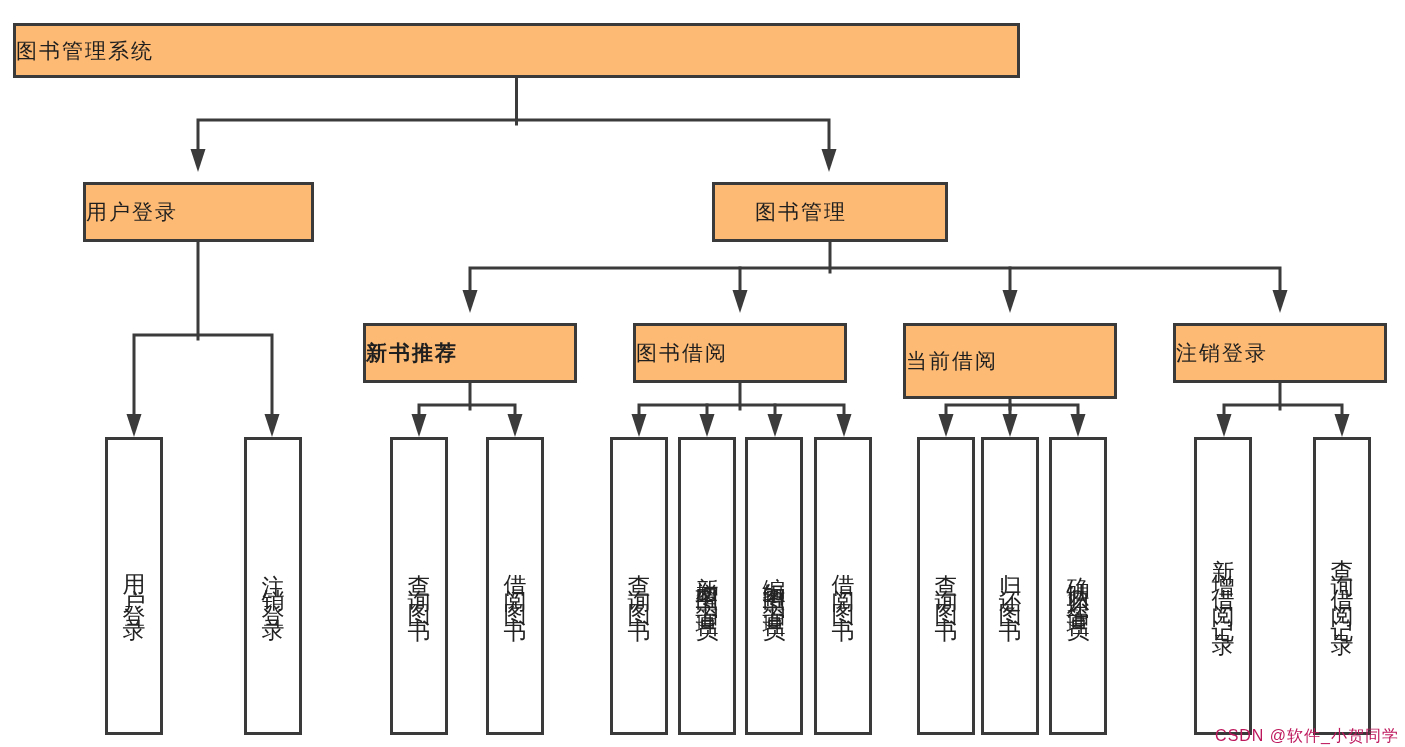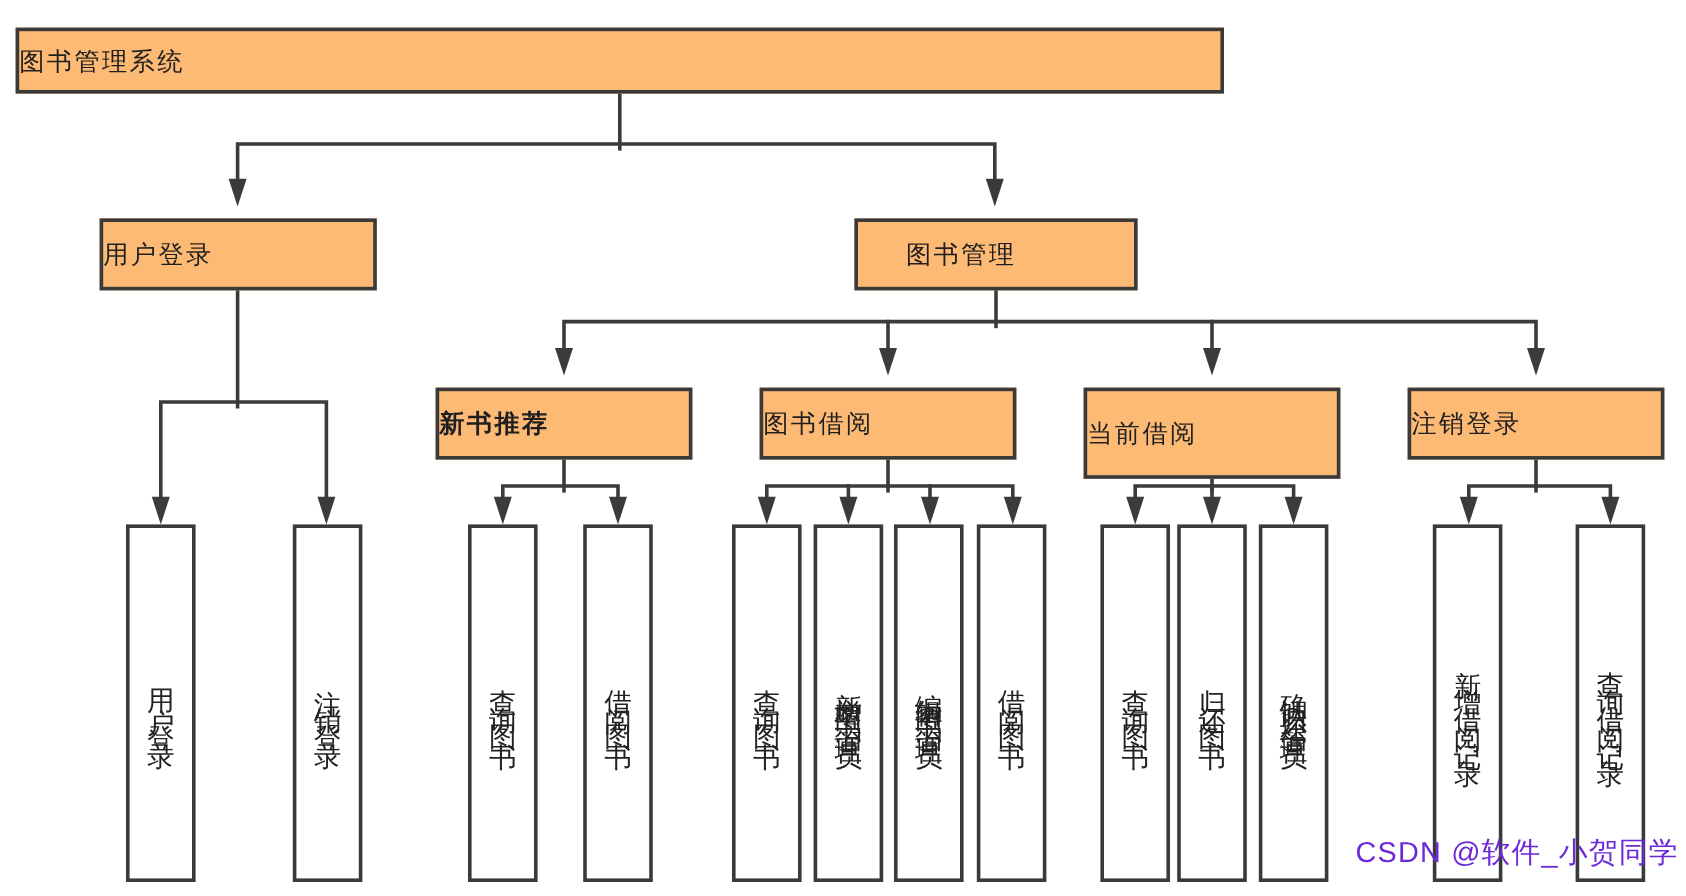--- a/index.html
+++ b/index.html
@@ -55,23 +55,23 @@
     letter-spacing: 15px;
     color: #222222;
     line-height: 1;
   }
   .leaf.tight .vtext {
     letter-spacing: 6px;
   }
   .watermark {
     position: absolute;
     right: 6px;
-    bottom: 21px;
-    font-size: 24px;
-    color: #6d28d9;
+    bottom: 0;
+    font-size: 16px;
+    color: #be185d;
     letter-spacing: 1px;
     z-index: 3;
   }
 </style>
 </head>
 <body>
 
 <div class="canvas">
 
   <svg class="connectors" width="1405" height="747" viewBox="0 0 1405 747">

